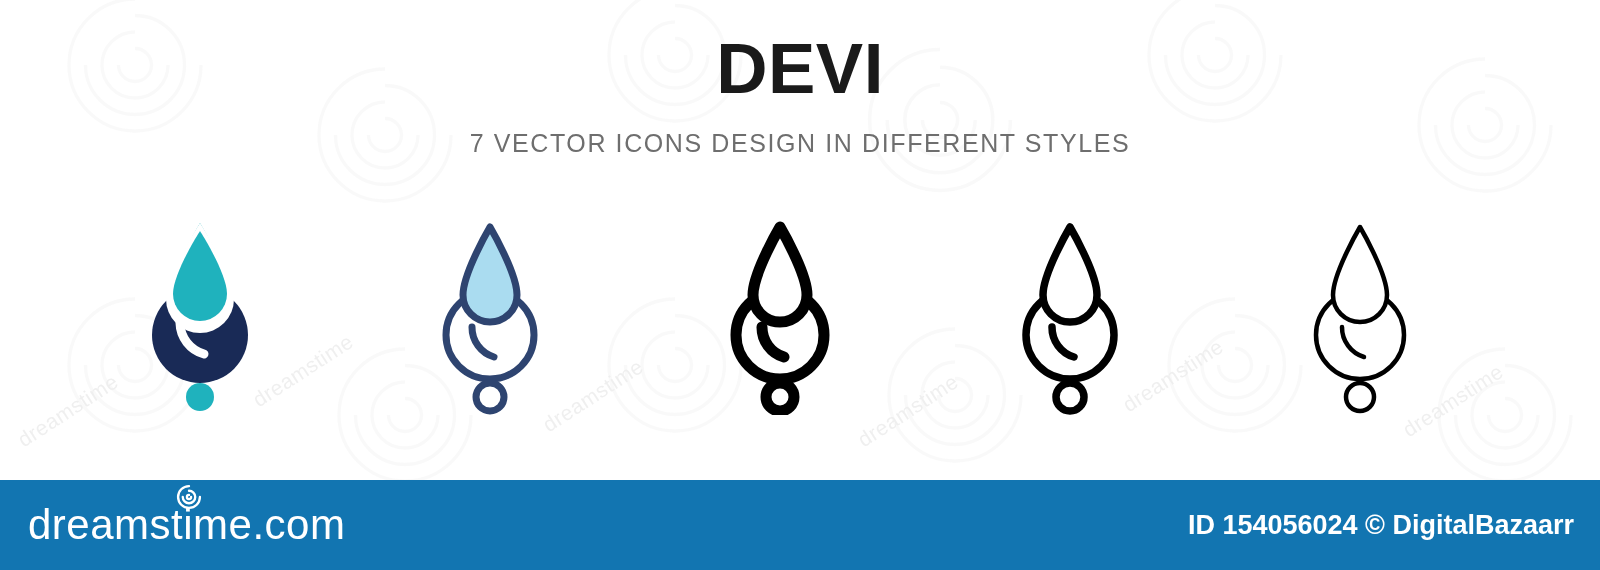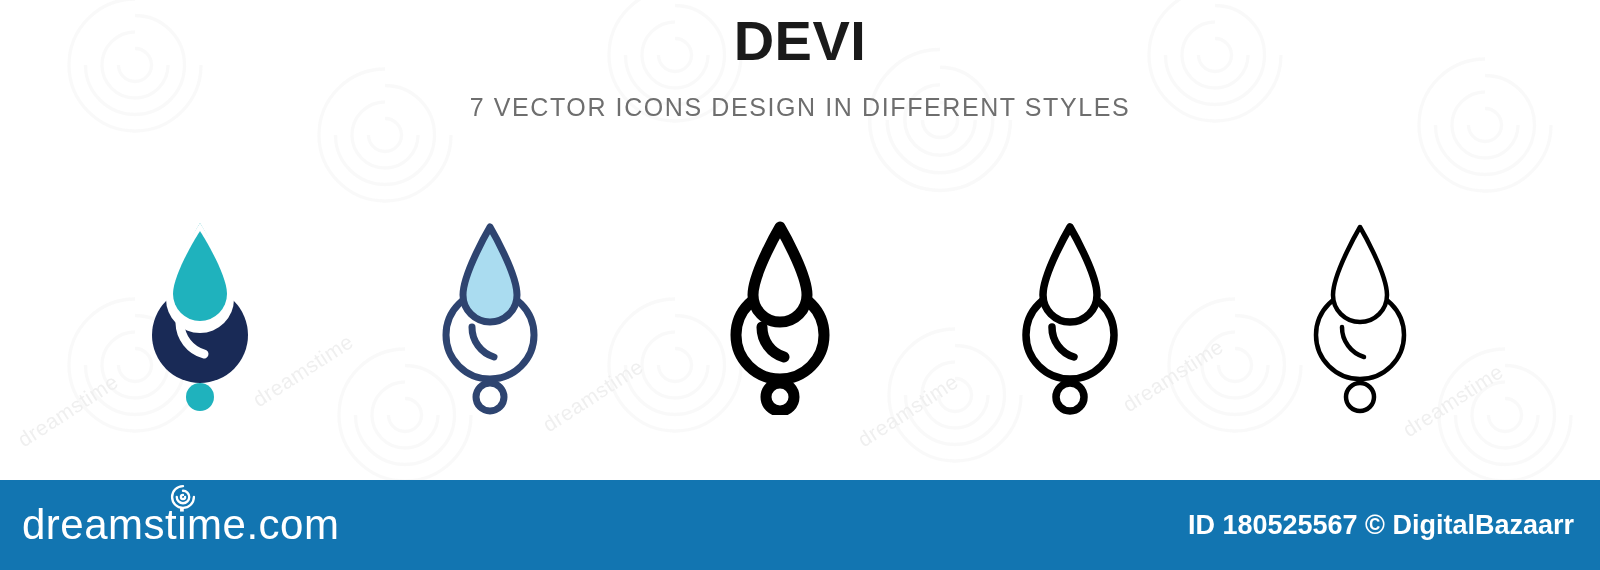--- a/index.html
+++ b/index.html
@@ -48,22 +48,22 @@
   .header {
     position: absolute;
     top: 0;
     left: 0;
     width: 1600px;
     z-index: 2;
     text-align: center;
   }
   .title {
     margin: 0;
-    padding-top: 12px;
-    font-size: 56px;
+    padding-top: 32px;
+    font-size: 71px;
     font-weight: bold;
     letter-spacing: 0.5px;
     color: #1a1a1a;
     font-family: "Liberation Sans", sans-serif;
     line-height: 1.05;
   }
   .subtitle {
     margin: 0;
     padding-top: 22px;
     font-size: 25px;
@@ -98,21 +98,21 @@
     position: absolute;
     left: 0;
     top: 480px;
     width: 1600px;
     height: 90px;
     background: #1275b1;
     z-index: 3;
   }
   .brand {
     position: absolute;
-    left: 22px;
+    left: 28px;
     top: 50%;
     transform: translateY(-50%);
     display: flex;
     align-items: flex-end;
     color: #ffffff;
     justify-content: center;
   }
   .brand-text {
     font-size: 42px;
     font-weight: normal;
@@ -310,16 +310,16 @@
     <div class="brand">
       <span class="brand-text">dreamstime.com</span>
       <svg class="brand-spiral" width="26" height="26" viewBox="0 0 100 100">
         <g fill="none" stroke="#ffffff" stroke-width="9" stroke-linecap="round">
           <path d="M50 8a42 42 0 1 0 42 42"></path>
           <path d="M50 26a24 24 0 1 1-24 24"></path>
           <path d="M50 42a8 8 0 1 0 8 8"></path>
         </g>
       </svg>
     </div>
-    <div class="credit">ID 180525567 © DigitalBazaarr</div>
+    <div class="credit">ID 154056024 © DigitalBazaarr</div>
   </div>
 
 </div>
 
 </body></html>

